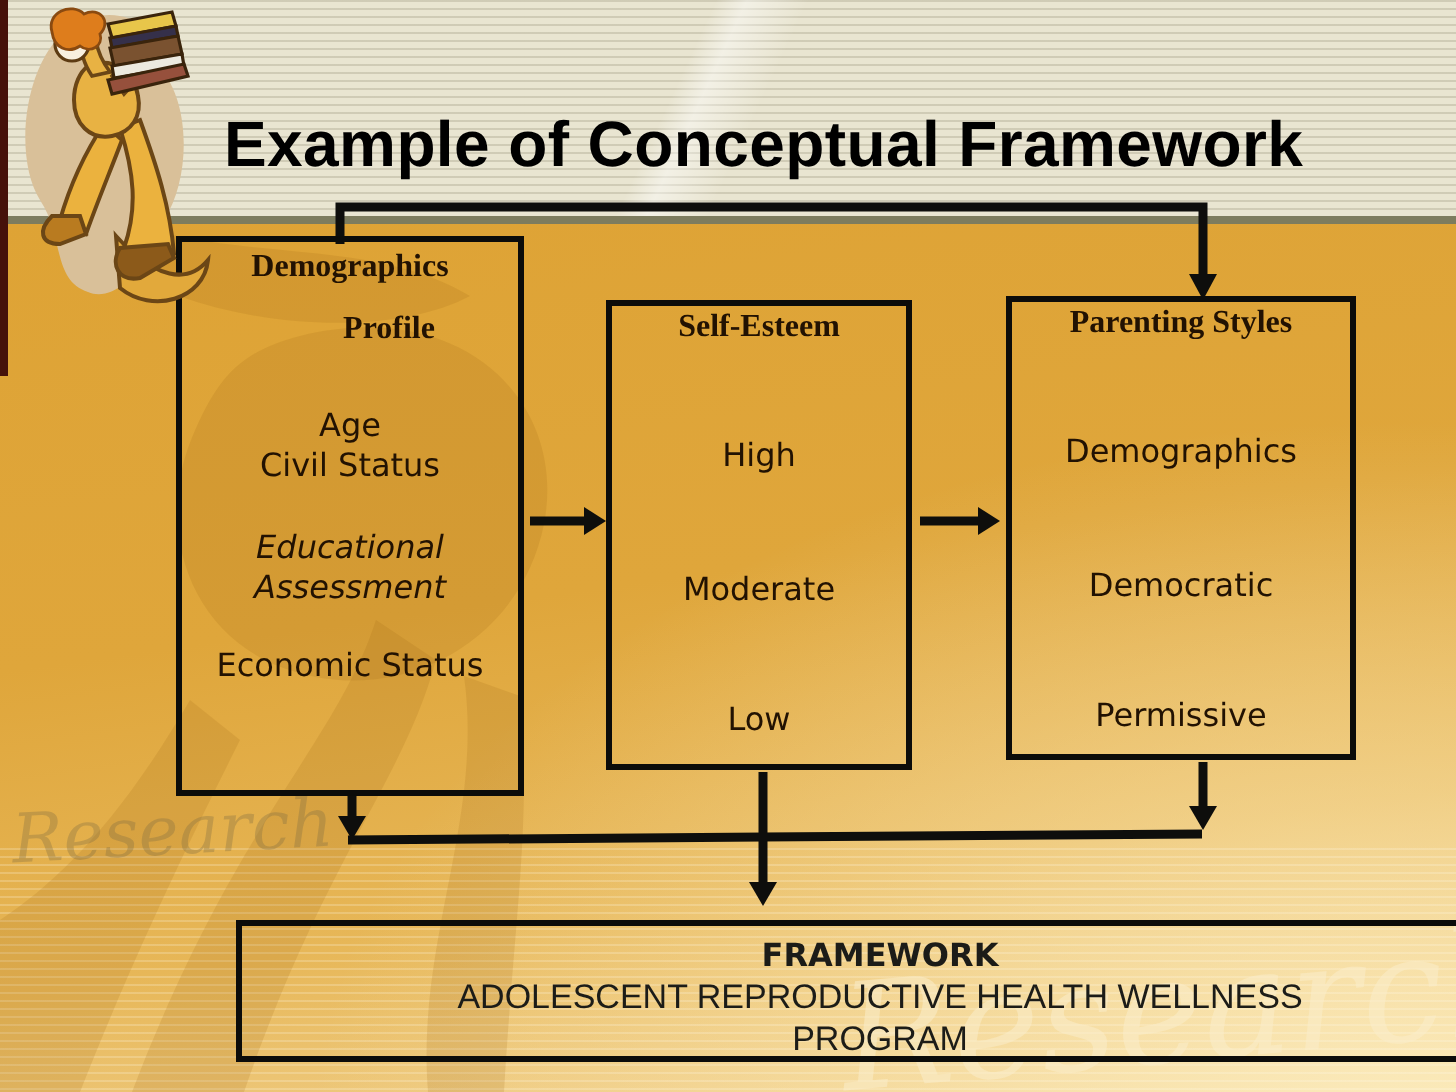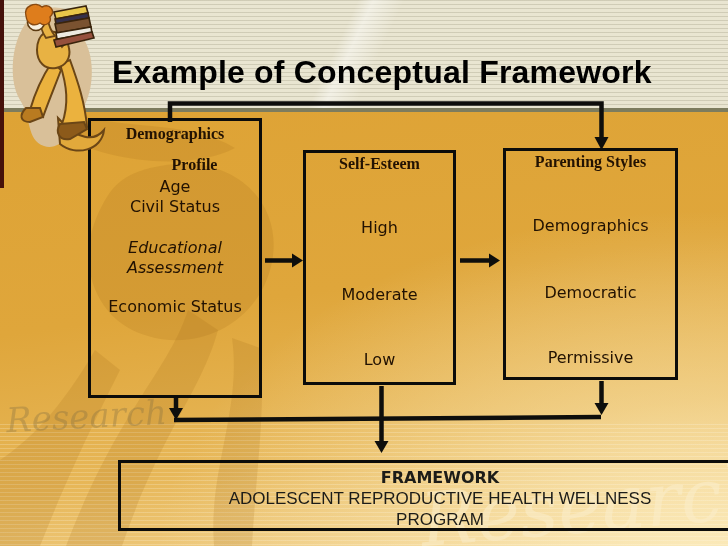--- a/index.html
+++ b/index.html
@@ -57,21 +57,21 @@
   #box-demographics{left:88px;top:118px;width:174px;height:280px;}
   #box-self-esteem{left:303px;top:150px;width:153px;height:235px;}
   #box-parenting{left:503px;top:148px;width:175px;height:232px;}
   #box-framework{
     left:118px;top:460px;width:644px;height:71px;padding-top:4px;
     color:#1C1C18;line-height:21px;
   }
   #box-demographics .hd1{margin-top:3px;}
   #box-demographics .hd2{margin-top:11px;padding-left:39px;}
   .demo-item{margin-top:19px;}
-  #d-item0{margin-top:2px;}
+  #d-item0{margin-top:28px;}
   #d-item1{margin-top:0;}
   #d-item2{margin-top:21px;font-style:italic;}
   #d-item3{margin-top:22px;}
   .vbox .hd{margin-top:1px;}
   .v-item0{margin-top:44px;}
   .v-item1{margin-top:47px;}
   .v-item2{margin-top:45px;}
   #box-framework .fw-head{font-weight:bold;font-size:16px;}
   #box-framework .fw-body{font-size:17px;font-family:"Liberation Sans",sans-serif;}
   

